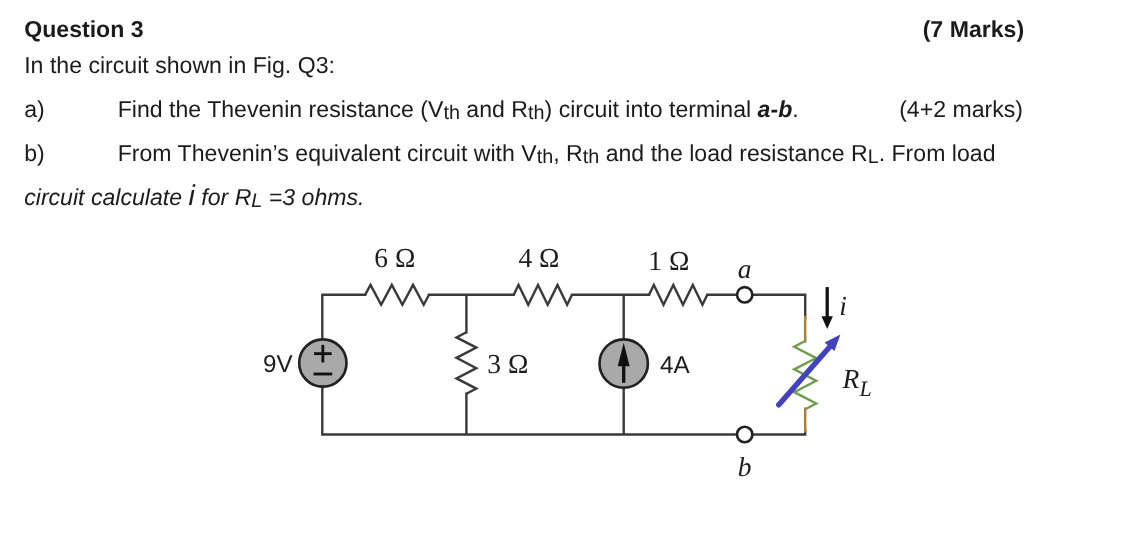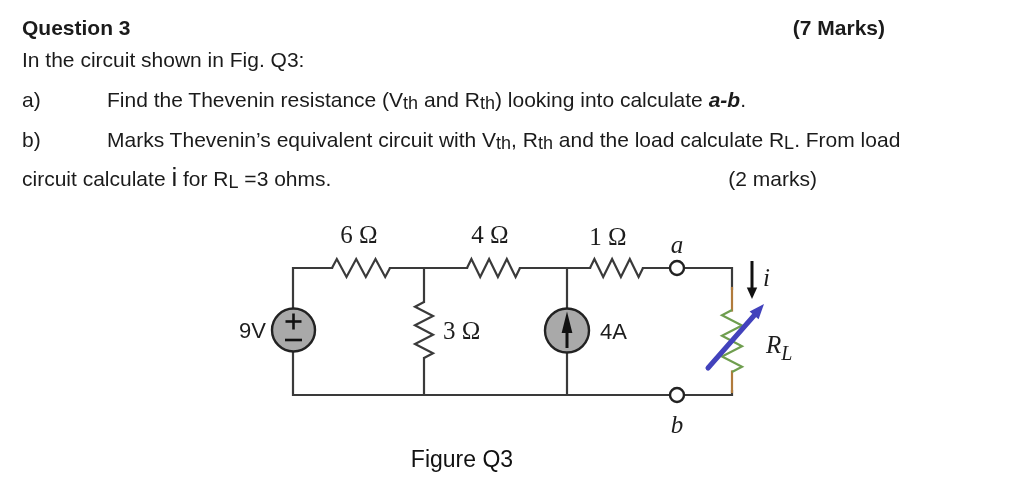--- a/index.html
+++ b/index.html
@@ -1,18 +1,18 @@
 <!DOCTYPE html>
 <html><head>
 <meta charset="utf-8">
 <style>
   html,body { margin:0; padding:0; background:#ffffff; }
   .page {
     position:relative; width:924px; height:492px; background:#ffffff;
-    font-family:"Liberation Sans", sans-serif; color:#1b1b1b; overflow:hidden;
+    font-family:"Liberation Sans", sans-serif; color:#1b1b1b; overflow:hidden;padding-left:46px;
   }
   .tline {
     position:absolute; font-size:21px; line-height:28px;
     display:flex; align-items:baseline; white-space:nowrap;
   }
   .bold { font-weight:bold; }
   .part-label { flex:0 0 85px; }
   .marks { margin-left:auto; }
   .ssub { font-size:18px; vertical-align:-2px; }
   .cur-i { font-size:26px; line-height:1; }
@@ -41,31 +41,31 @@
     <span>Question 3</span>
     <span class="marks">(7 Marks)</span>
   </div>
 
   <div class="tline" style="left:22px; top:46px;align-items:flex-end;">
     <span>In the circuit shown in Fig. Q3:</span>
   </div>
 
   <div class="tline" style="left:22px; right:40px; top:86px;">
     <span class="part-label">a)</span>
-    <span><span>Find the Thevenin resistance (V</span><span class="ssub">th</span><span> and R</span><span class="ssub">th</span><span>) looking into calculate </span><span class="emph">a-b</span><span>.</span></span>
+    <span><span>Find the Thevenin resistance (V</span><span class="ssub">th</span><span> and R</span><span class="ssub">th</span><span>) circuit into terminal </span><span class="emph">a-b</span><span>.</span></span>
+    <span class="marks">(4+2 marks)</span>
   </div>
 
   <div class="tline" style="left:22px; top:126px;">
     <span class="part-label">b)</span>
-    <span><span>Marks Thevenin’s equivalent circuit with V</span><span class="ssub">th</span><span>, R</span><span class="ssub">th</span><span> and the load calculate R</span><span class="ssub">L</span><span>. From load</span></span>
+    <span><span>From Thevenin’s equivalent circuit with V</span><span class="ssub">th</span><span>, R</span><span class="ssub">th</span><span> and the load resistance R</span><span class="ssub">L</span><span>. From load</span></span>
   </div>
 
-  <div class="tline" style="left:22px; right:107px; top:164px;">
+  <div class="tline" style="left:22px; right:107px; top:164px;font-style:italic;">
     <span><span>circuit calculate </span><span class="cur-i">i</span><span> for R</span><span class="ssub">L</span><span> =3 ohms.</span></span>
-    <span class="marks">(2 marks)</span>
   </div>
 
   <svg class="circuit" width="1024" height="492" viewBox="0 0 1024 492">
 
     <path class="wire" d="M293,268 H332 M390,268 H467 M520,268 H590 M643,268 H670
              M684,268 L732,268 L732,289
              M732,391 L732,395 L684,395
              M670,395 H293 L293,351.5
              M293,268 L293,308.5
              M424,268 V302 M424,358 V395
@@ -107,14 +107,13 @@
     <text x="608" y="245" text-anchor="middle" class="lbl-serif">1 Ω</text>
     <text x="443" y="339" text-anchor="start" class="lbl-serif">3 Ω</text>
     <text x="266" y="338" text-anchor="end" class="lbl-sans">9V</text>
     <text x="600" y="339" text-anchor="start" class="lbl-sans">4A</text>
     <text x="677" y="253" text-anchor="middle" class="lbl-serif lbl-italic" font-size="24">a</text>
     <text x="677" y="433" text-anchor="middle" class="lbl-serif lbl-italic" font-size="24">b</text>
     <text x="763" y="286" text-anchor="start" class="lbl-serif lbl-italic" font-size="26">i</text>
     <text x="766" y="353" text-anchor="start" class="lbl-serif lbl-italic" font-size="29"><tspan>R</tspan><tspan dy="7" font-size="20">L</tspan></text>
   </svg>
 
-  <div class="caption">Figure Q3</div>
 </div>
 
 </body></html>

